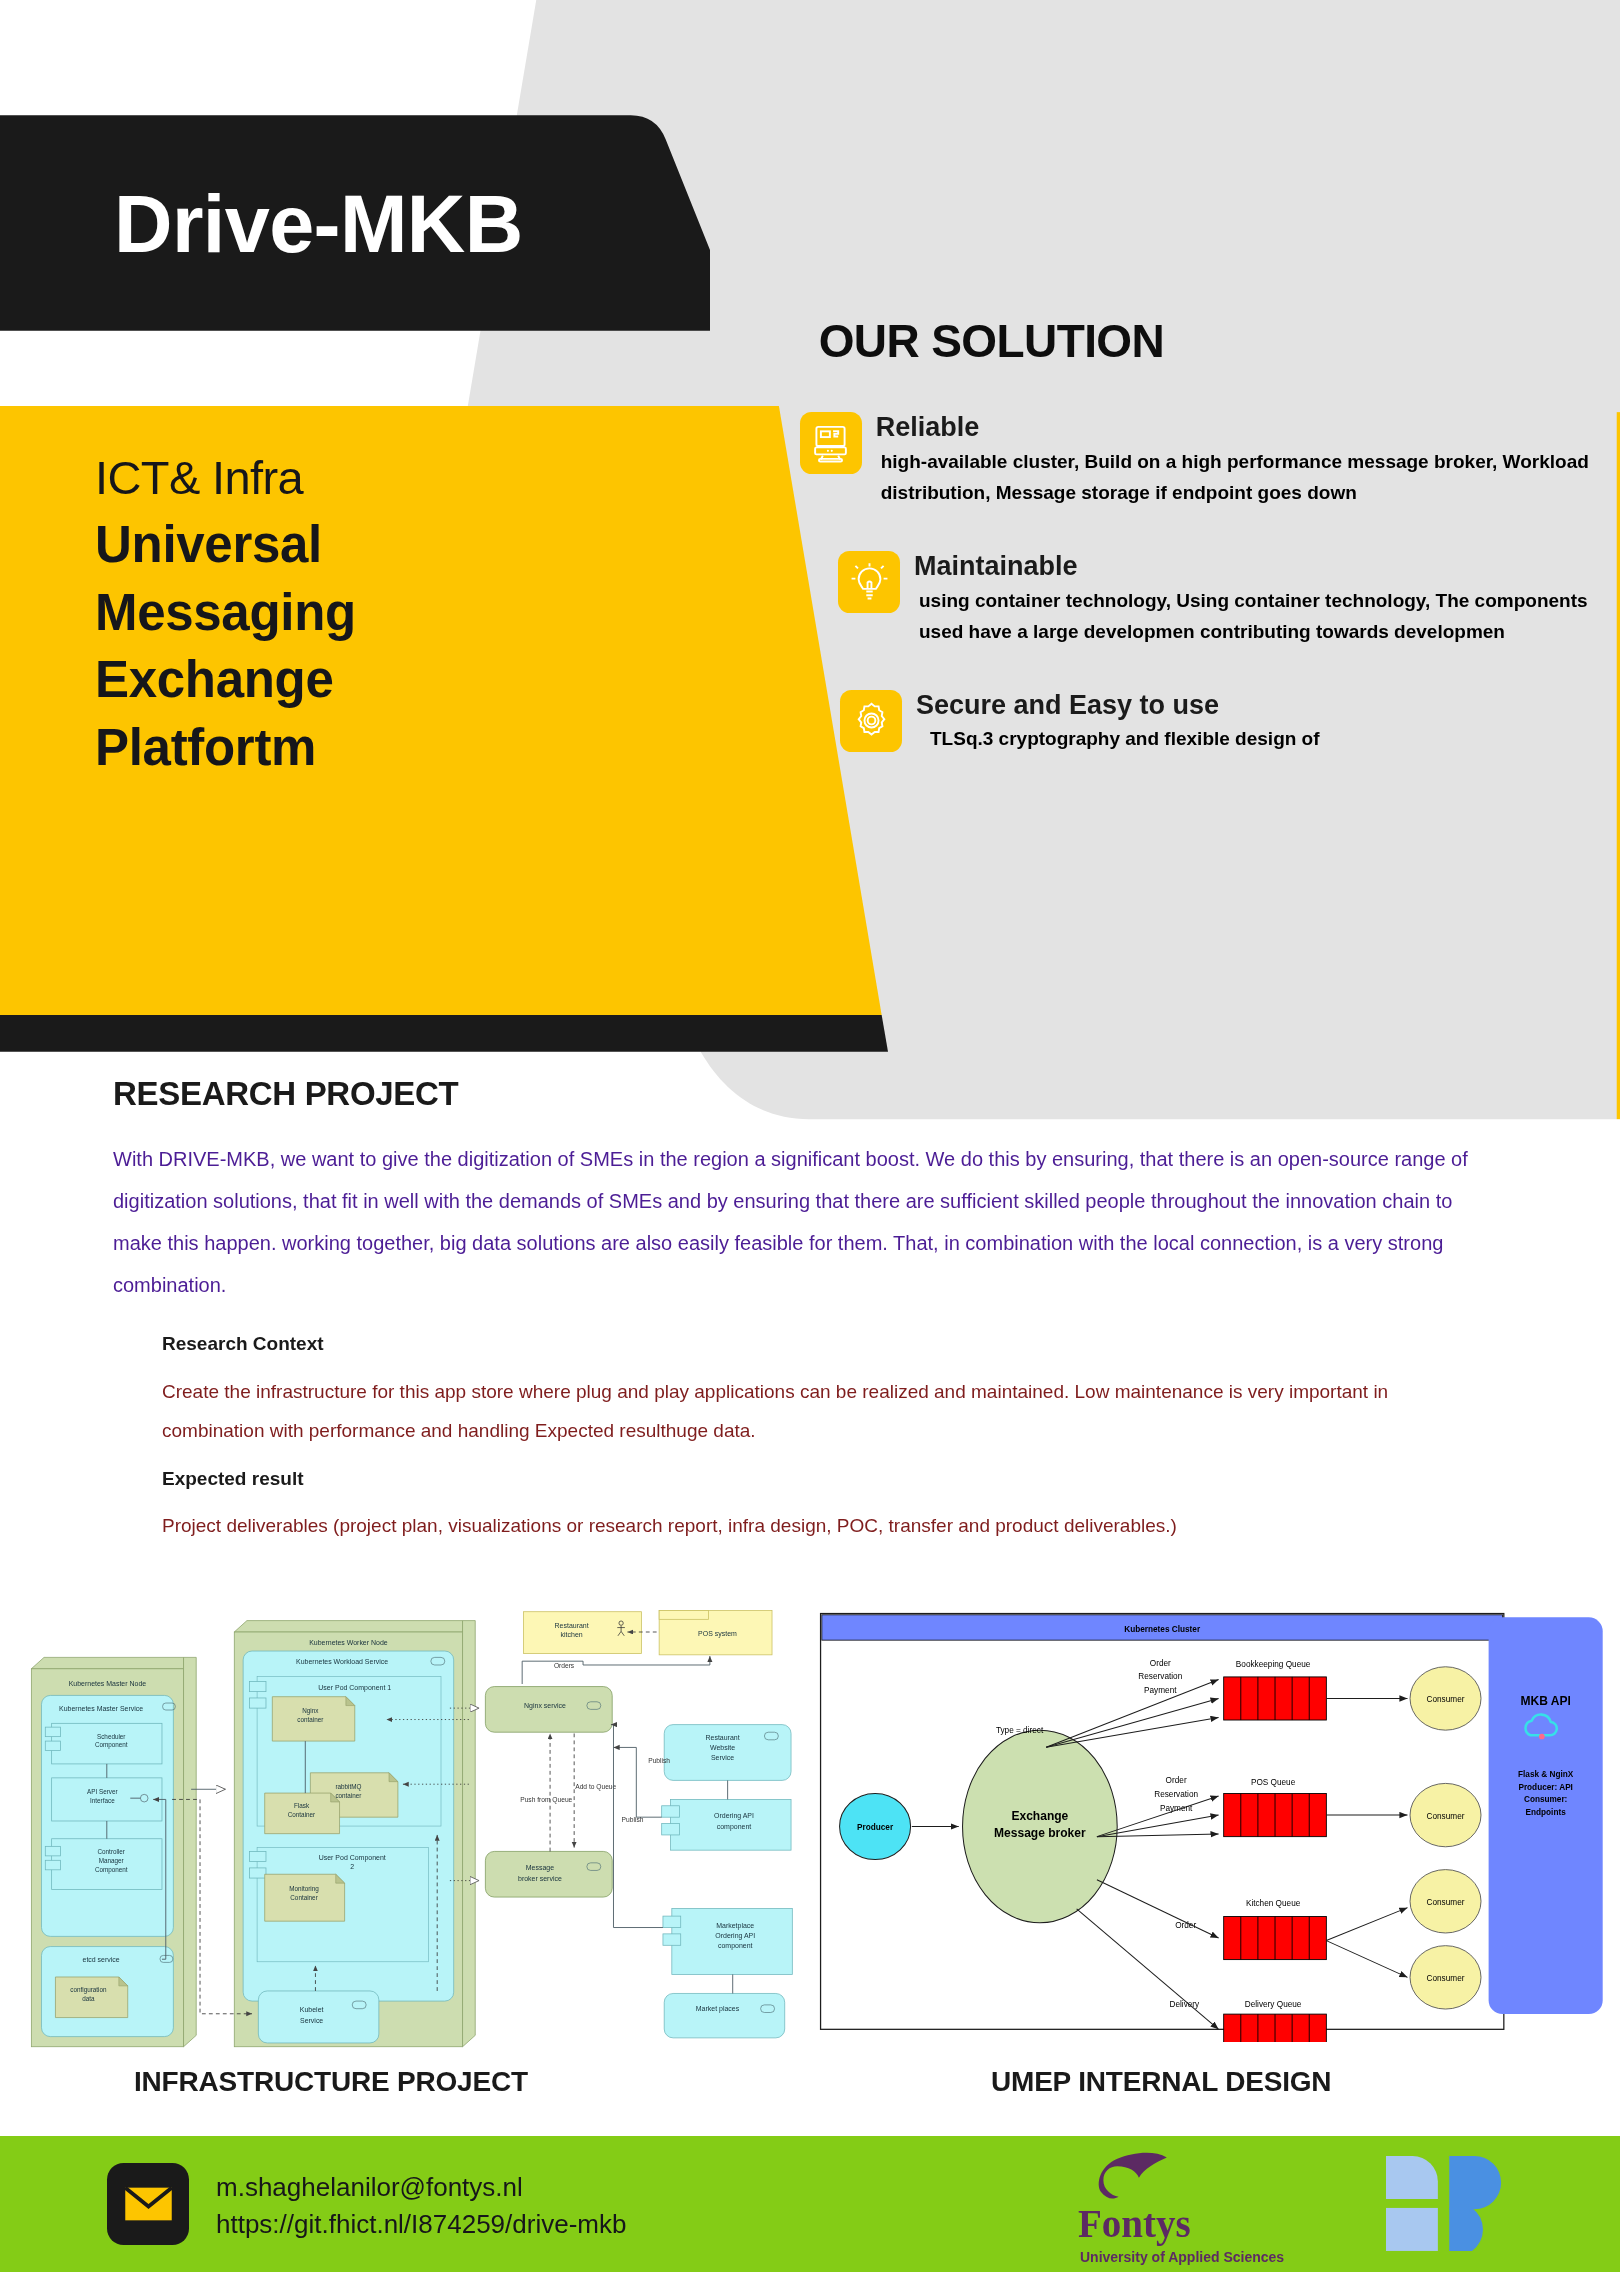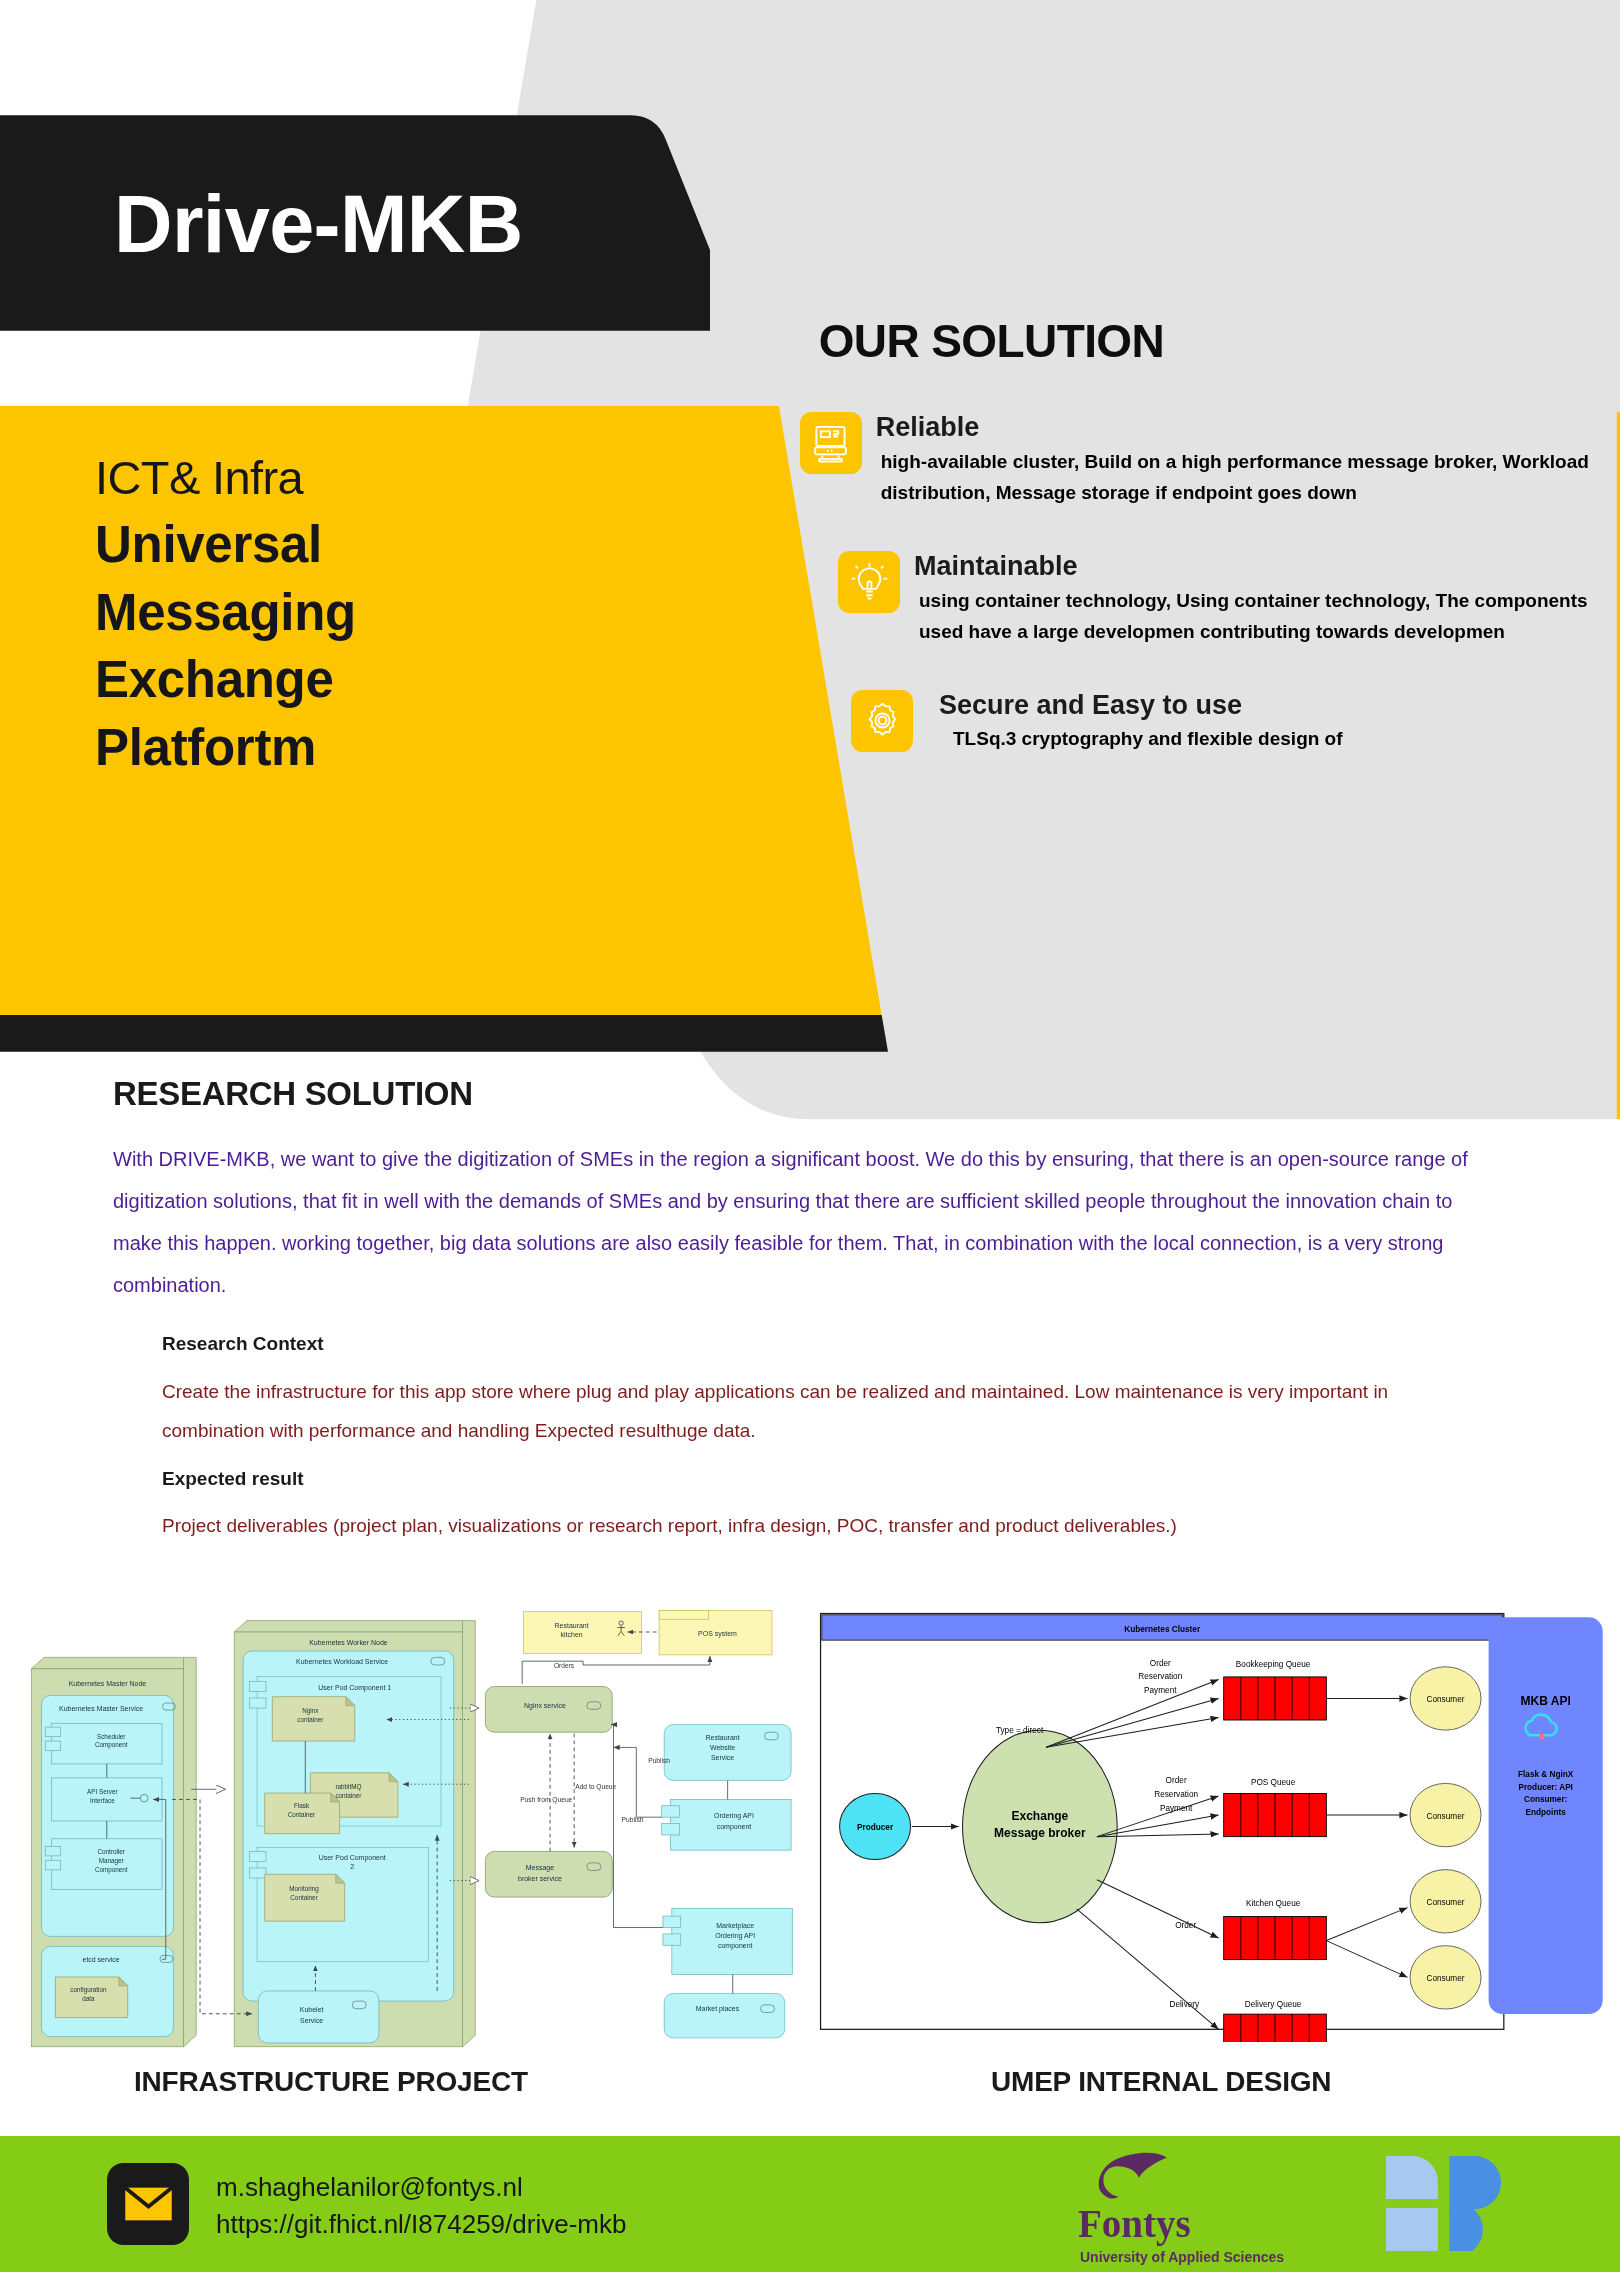--- a/index.html
+++ b/index.html
@@ -121,37 +121,37 @@
           <path d="M32 2 v5 M10 26 h-6 M54 26 h6 M14 10 l-4-4 M50 10 l4-4"></path>
           <path d="M29 42 v-10 q3-3 6 0 v10"></path>
         </svg>
       </div>
       <div class="feat-body">
         <div class="feat-head">Maintainable</div>
         <div class="feat-text">using container technology, Using container technology, The components used have a large developmen contributing towards developmen</div>
       </div>
     </div>
 
-    <div class="feature" style="margin-top:42px;margin-left:45px;gap:12px;">
+    <div class="feature" style="margin-top:42px;margin-left:34px;">
       <div class="feat-icon">
         <svg width="41" height="41" viewBox="0 0 64 64" fill="none" stroke="#ffffff" stroke-width="3">
           <path d="M32 6 l5 4 h6 l1 6 5 3 -1 6 4 5 -4 5 1 6 -5 3 -1 6 h-6 l-5 4 -5-4 h-6 l-1-6 -5-3 1-6 -4-5 4-5 -1-6 5-3 1-6 h6 z"></path>
           <circle cx="32" cy="32" r="11"></circle>
           <circle cx="32" cy="32" r="6"></circle>
         </svg>
       </div>
       <div class="feat-body">
         <div class="feat-head">Secure and Easy to use</div>
         <div class="feat-text" style="padding-left:14px;">TLSq.3 cryptography and flexible design of</div>
       </div>
     </div>
   </div>
 
   <div id="research">
-    <div id="research-title">RESEARCH SOLUTION</div>
+    <div id="research-title">RESEARCH PROJECT</div>
     <div id="research-body">
       <p>With DRIVE-MKB, we want to give the digitization of SMEs in the region a significant boost. We do this by ensuring, that there is an open-source range of digitization solutions, that fit in well with the demands of SMEs and by ensuring that there are sufficient skilled people throughout the innovation chain to make this happen. working together, big data solutions are also easily feasible for them. That, in combination with the local connection, is a very strong combination.</p>
     </div>
     <div id="sub-block">
       <div class="sub-h">Research Context</div>
       <p>Create the infrastructure for this app store where plug and play applications can be realized and maintained. Low maintenance is very important in combination with performance and handling Expected resulthuge data.</p>
       <div class="sub-h">Expected result</div>
       <p>Project deliverables (project plan, visualizations or research report, infra design, POC, transfer and product deliverables.)</p>
     </div>
   </div>

